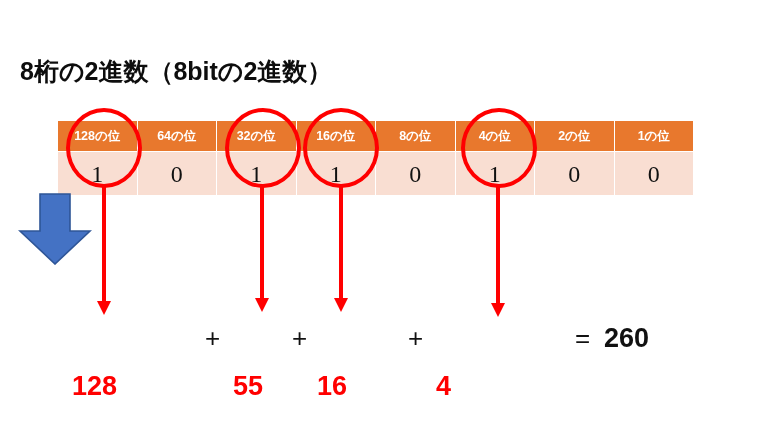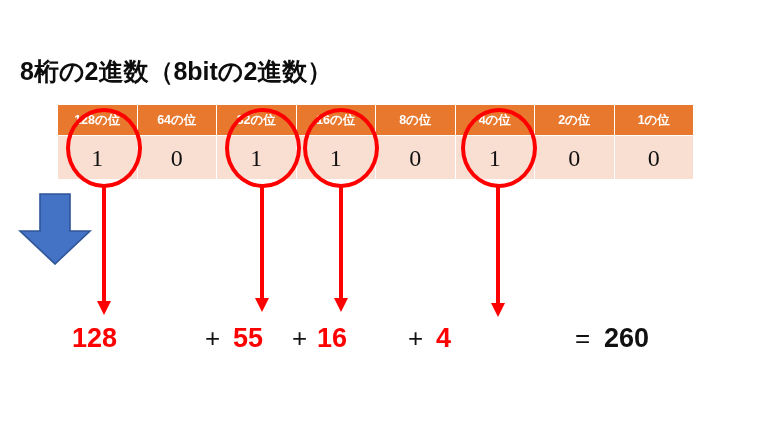--- a/index.html
+++ b/index.html
@@ -31,21 +31,21 @@
     color: #0d0d0d;
     letter-spacing: 0px;
     white-space: nowrap;
     line-height: 1;
   }
 
   
   .bin-table {
     position: absolute;
     left: 57px;
-    top: 104px;
+    top: 120px;
     width: 637px;
     border-collapse: collapse;
     table-layout: fixed;
   }
   .bin-table th {
     height: 30px;
     background: #E8782D;
     color: #ffffff;
     font-size: 12.5px;
     font-weight: bold;
@@ -125,21 +125,21 @@
 
   
   .eq {
     position: absolute;
     top: 325px;
     font-size: 27px;
     font-weight: bold;
     line-height: 1;
     white-space: nowrap;
   }
-  .eq.red   { color: #FF0000; }
+  .eq.red   { color: #FF0000; margin-top: 48px; }
   .eq.black { color: #111111; font-weight: bold; }
   .eq.op    { color: #111111; font-weight: normal; font-size: 26px; }
 </style>
 </head>
 <body>
 
 <div id="stage">
 
   <div class="title">8桁の2進数（8bitの2進数）</div>
 

